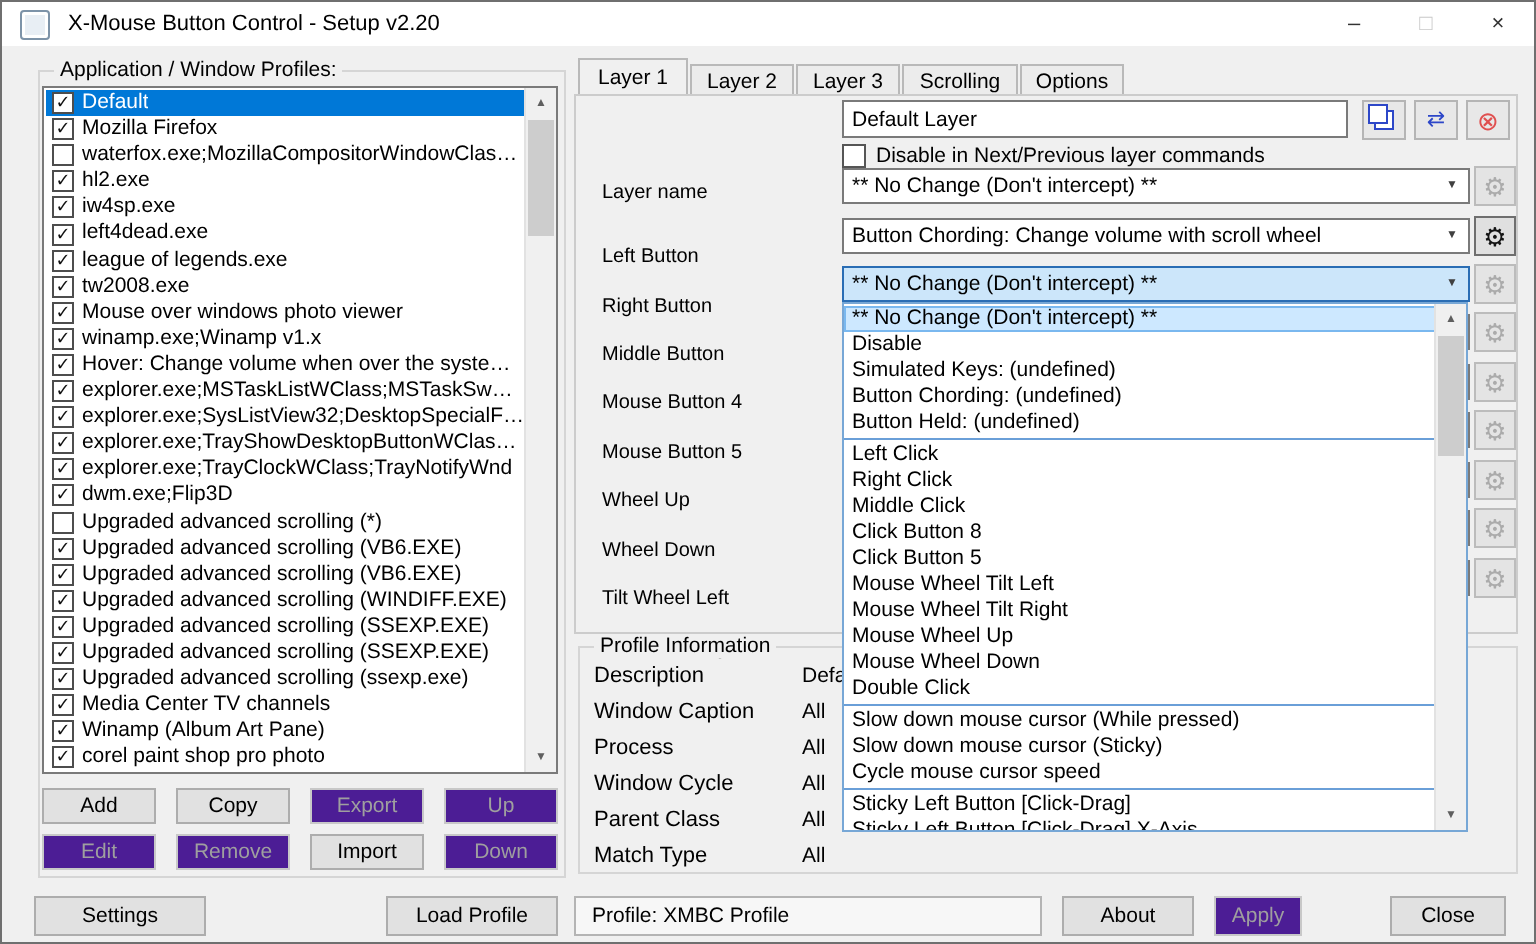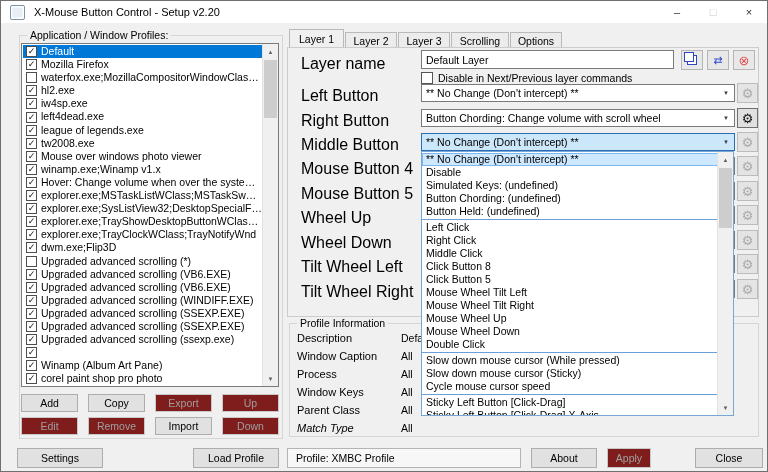--- a/index.html
+++ b/index.html
@@ -13,21 +13,21 @@
            border-radius:2px;background:#e8eef4;box-shadow:inset 0 0 0 1.5px #fff;}
   .title{font-size:11px;}
   .cap-sp{flex:1;}
   .capbtn{width:36px;height:22px;display:flex;align-items:center;justify-content:center;
           font-size:11px;color:#333;}
   .capbtn.max{color:#c9c9c9;}
   
   .btn{position:absolute;height:18px;box-sizing:border-box;background:#e1e1e1;
        border:1px solid #adadad;display:flex;align-items:center;justify-content:center;
        font-size:10.5px;}
-  .btn.disabled{color:#9f9f9f;border-color:#c8c8c8;background:#7f1d1d;}
+  .btn.disabled{color:#9f9f9f;border-color:#c8c8c8;background:#4c1d95;}
   
   .groupbox{position:absolute;box-sizing:border-box;border:1px solid #d5d5d5;}
   .grouplabel{position:absolute;background:#f0f0f0;padding:0 3px;font-size:10.5px;}
   .plist{position:absolute;left:20px;top:42px;width:258px;height:344px;box-sizing:border-box;
          background:#fff;border:1px solid #7a7a7a;overflow:hidden;}
   .p-rows{position:absolute;left:1px;top:1px;right:16px;bottom:1px;overflow:hidden;}
   .p-row{display:flex;align-items:center;height:13.1px;line-height:13.1px;
          font-size:10.5px;white-space:nowrap;}
   .p-row.sel{background:#0078d7;color:#fff;}
   .cb{width:9px;height:9px;min-width:9px;box-sizing:content-box;border:1px solid #4d4d4d;
@@ -40,21 +40,21 @@
             justify-content:center;font-size:6px;color:#5f5f5f;background:#f0f0f0;}
   .sb-thumb{position:absolute;left:1px;width:13px;background:#cdcdcd;}
   
   .tab{position:absolute;box-sizing:border-box;border:1px solid #b9b9b9;border-bottom:none;
        background:#f0f0f0;display:flex;align-items:center;justify-content:center;
        font-size:10.5px;}
   .tab.inactive{background:#ececec;}
   .tabpage{position:absolute;left:286px;top:46px;width:472px;height:270px;
            box-sizing:border-box;border:1px solid #cccccc;background:#f0f0f0;}
   
-  .frm-lbl{position:absolute;left:300px;font-size:16px;white-space:nowrap;}
+  .frm-lbl{position:absolute;left:300px;font-size:10px;white-space:nowrap;margin-top:36px;}
   .txtinput{position:absolute;left:420px;top:49px;width:253px;height:19px;box-sizing:border-box;
             border:1px solid #7a7a7a;background:#fff;font-family:"Liberation Sans",sans-serif;
             font-size:10.5px;padding:0 4px;}
   .minibtn{position:absolute;top:49px;width:22px;height:20px;box-sizing:border-box;
            background:#e8e8e8;border:1px solid #b5b5b5;display:flex;align-items:center;
            justify-content:center;}
   .ic-copy{width:8px;height:8px;border:1px solid #2d47c8;position:relative;background:#fff;}
   .ic-copy:before{content:"";position:absolute;left:-4px;top:-4px;width:8px;height:8px;
                   border:1px solid #2d47c8;background:#fff;}
   .ic-swap{color:#2d47c8;font-size:11px;line-height:11px;}
@@ -196,20 +196,21 @@
         <div class="p-row">
           <span class="cb">✓</span>
           <span class="p-lbl">Upgraded advanced scrolling (SSEXP.EXE)</span>
         </div>
         <div class="p-row">
           <span class="cb">✓</span>
           <span class="p-lbl">Upgraded advanced scrolling (ssexp.exe)</span>
         </div>
         <div class="p-row">
           <span class="cb">✓</span>
+          <span class="p-lbl">Media Center TV channels</span>
         </div>
         <div class="p-row">
           <span class="cb">✓</span>
           <span class="p-lbl">Winamp (Album Art Pane)</span>
         </div>
         <div class="p-row">
           <span class="cb">✓</span>
           <span class="p-lbl">corel paint shop pro photo</span>
         </div>
       </div>
@@ -333,25 +334,25 @@
 
   <div class="groupbox" style="left:288px;top:322px;width:470px;height:114px;"></div>
   <div class="grouplabel" style="left:296px;top:316px;">Profile Information</div>
   <div id="profile-info-rows">
       <div class="pi-lbl" style="top: 331px;">Description</div>
       <div class="pi-val" style="top: 331px;">Default</div>
       <div class="pi-lbl" style="top: 349px;">Window Caption</div>
       <div class="pi-val" style="top: 349px;">All</div>
       <div class="pi-lbl" style="top: 367px;">Process</div>
       <div class="pi-val" style="top: 367px;">All</div>
-      <div class="pi-lbl" style="top: 385px;">Window Keys</div>
+      <div class="pi-lbl" style="top: 385px;">Window Cycle</div>
       <div class="pi-val" style="top: 385px;">All</div>
       <div class="pi-lbl" style="top: 403px;">Parent Class</div>
       <div class="pi-val" style="top: 403px;">All</div>
-      <div class="pi-lbl" style="top: 421px; font-style: italic;">Match Type</div>
+      <div class="pi-lbl" style="top: 421px;">Match Type</div>
       <div class="pi-val" style="top: 421px;">All</div>
     </div>
 
   <div class="dropdown">
     <div class="dd-items" id="dd-items">
         <div class="dd-item hl">** No Change (Don't intercept) **</div>
         <div class="dd-item">Disable</div>
         <div class="dd-item">Simulated Keys: (undefined)</div>
         <div class="dd-item">Button Chording: (undefined)</div>
         <div class="dd-item">Button Held: (undefined)</div>
@@ -379,14 +380,14 @@
       <div class="sb-thumb" style="top:16px;height:60px;"></div>
       <div class="sb-arrow" style="bottom:0;">▼</div>
     </div>
   </div>
 
   <div class="btn bbtn" style="left:16px;width:86px;">Settings</div>
   <div class="btn bbtn" style="left:192px;width:86px;">Load Profile</div>
   <div class="statusbox">Profile:  XMBC Profile</div>
   <div class="btn bbtn" style="left:530px;width:66px;">About</div>
   <div class="btn bbtn disabled" style="left:606px;width:44px;">Apply</div>
-  <div class="btn bbtn" style="left:694px;width:68px;">Close</div>
+  <div class="btn bbtn" style="left:694px;width:58px;">Close</div>
 </div>
 
 </body></html>

